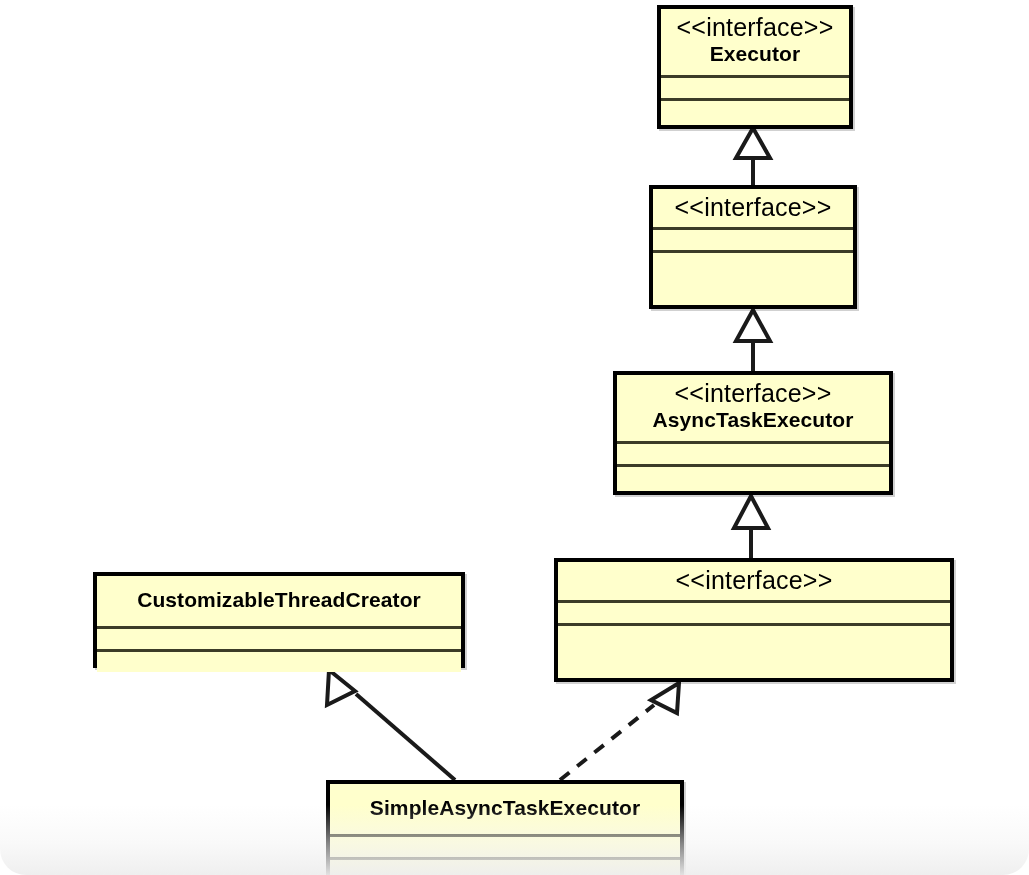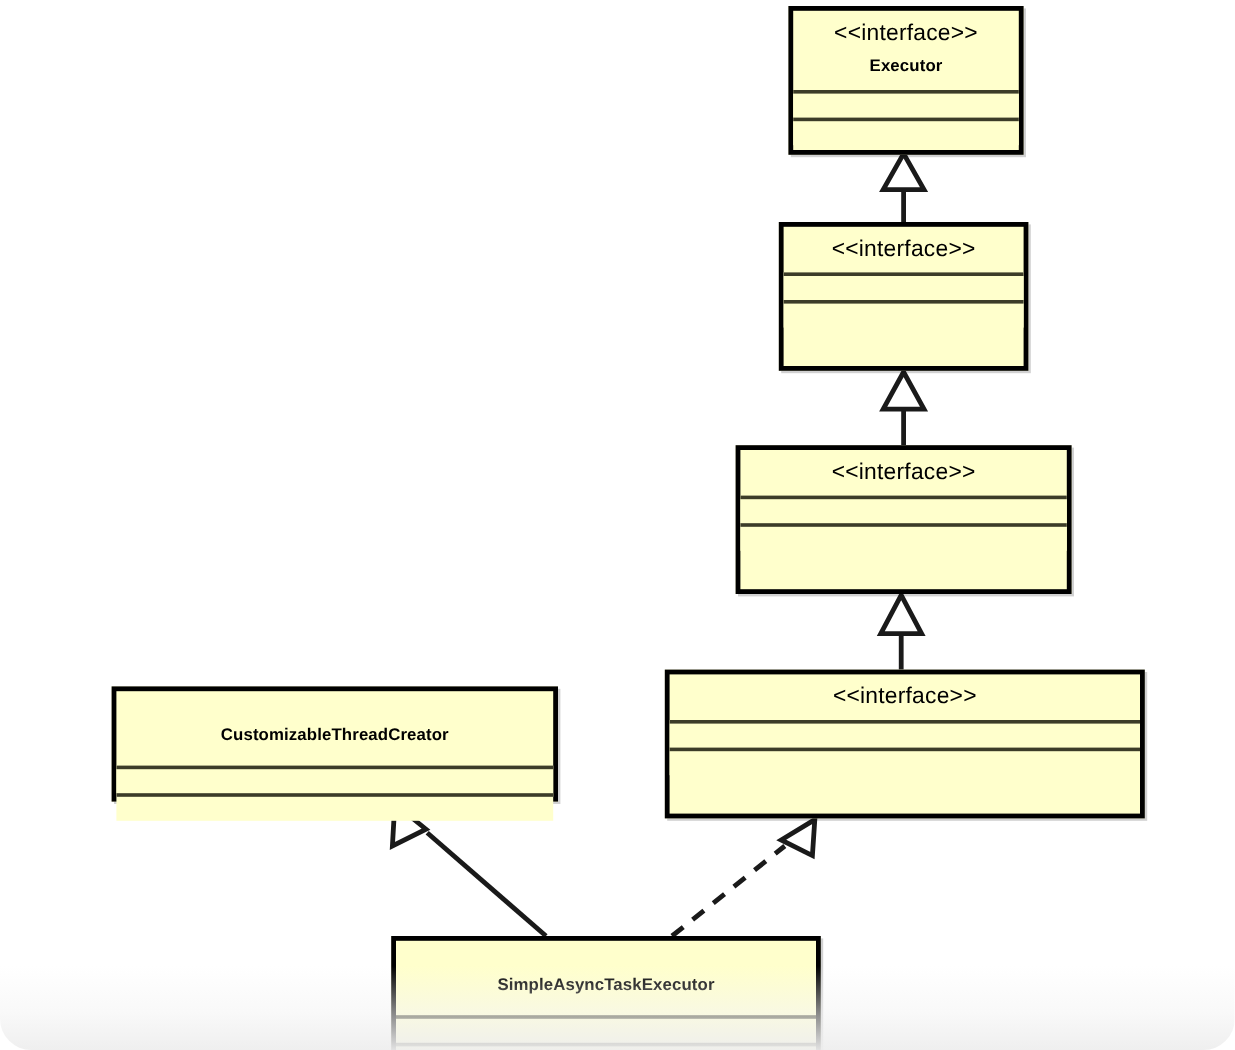--- a/index.html
+++ b/index.html
@@ -49,36 +49,35 @@
     box-shadow: 2px 2px 0 rgba(0,0,0,0.18);
   }
   .uml-head {
     box-sizing: border-box;
     text-align: center;
     padding: 6px 8px 7px 8px;
     color: #000000;
   }
   .stereotype {
     display: block;
-    font-size: 19px;
+    font-size: 25px;
     font-weight: normal;
     line-height: 25px;
     letter-spacing: 0.2px;
   }
   .classname {
     display: block;
-    font-size: 14px;
+    font-size: 21px;
     font-weight: bold;
     line-height: 28px;
     letter-spacing: 0.1px;
   }
   .classname.only {
     line-height: 30px;
     padding: 3px 0 4px 0;
-    margin-top: 12px;
   }
   .uml-compartment {
     box-sizing: border-box;
     height: 23px;
     border-top: 3px solid #3c3c28;
     background: #ffffcc;
   }
 </style>
 </head>
 <body>
@@ -126,20 +125,21 @@
     <div class="uml-head">
       <span class="stereotype">&lt;&lt;interface&gt;&gt;</span>
     </div>
     <div class="uml-compartment"></div>
     <div class="uml-compartment"></div>
   </div>
 
   <div class="uml-class" style="left:613px; top:371px; width:280px; height:124px;">
     <div class="uml-head">
       <span class="stereotype">&lt;&lt;interface&gt;&gt;</span>
+      <span class="classname">AsyncTaskExecutor</span>
     </div>
     <div class="uml-compartment"></div>
     <div class="uml-compartment"></div>
   </div>
 
   <div class="uml-class" style="left:554px; top:558px; width:400px; height:124px;">
     <div class="uml-head">
       <span class="stereotype">&lt;&lt;interface&gt;&gt;</span>
     </div>
     <div class="uml-compartment"></div>

